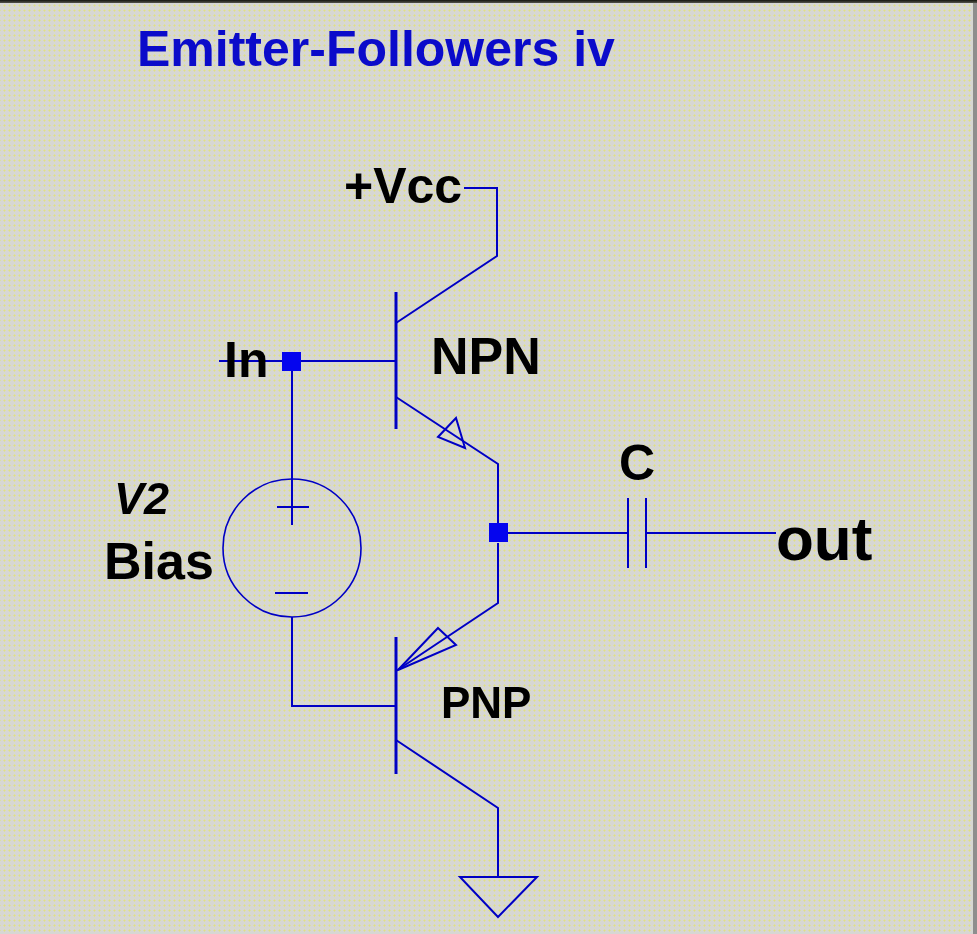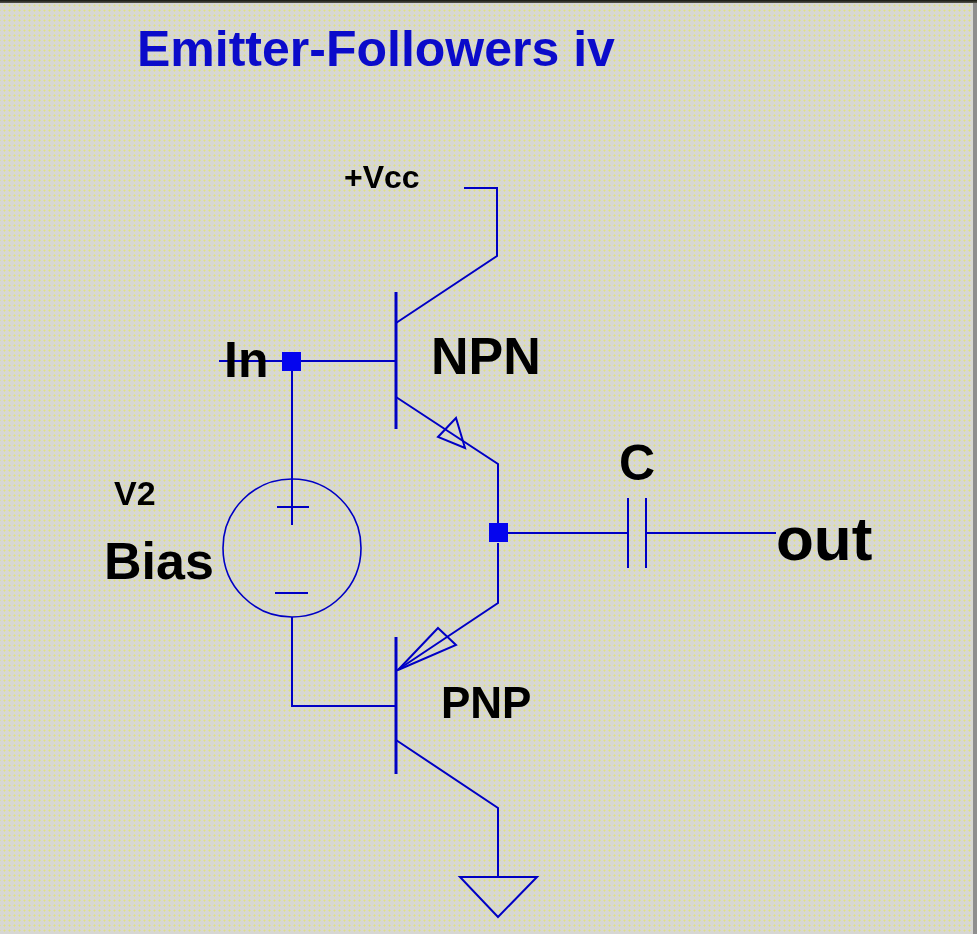--- a/index.html
+++ b/index.html
@@ -27,26 +27,26 @@
     position:absolute; z-index:2;
     font-weight:bold; color:#000000;
     line-height:1; white-space:nowrap;
   }
   .title {
     position:absolute; z-index:2;
     left:137px; top:24px;
     font-size:50px; font-weight:bold;
     color:#0b0bca; line-height:1; white-space:nowrap;
   }
-  .lbl-vcc  { left:344px; top:161px; font-size:32px; }
+  .lbl-vcc  { left:344px; top:161px; font-size:50px; }
   .lbl-in   { left:178px; top:335px; font-size:50px;margin-left:46px; }
   .lbl-npn  { left:431px; top:330px; font-size:52px;text-align:right; }
   .lbl-cap  { left:619px; top:438px; font-size:50px; }
   .lbl-out  { left:776px; top:508px; font-size:62px; }
-  .lbl-v2   { left:114px; top:476px; font-size:34px; }
+  .lbl-v2   { left:114px; top:476px; font-size:45px;font-style:italic; }
   .lbl-bias { left:104px; top:535px; font-size:52px; }
   .lbl-pnp  { left:441px; top:681px; font-size:44px; }
 </style>
 </head>
 <body>
 
 <div class="canvas">
   <div class="topbar"></div>
   <div class="rightbar"></div>
 

